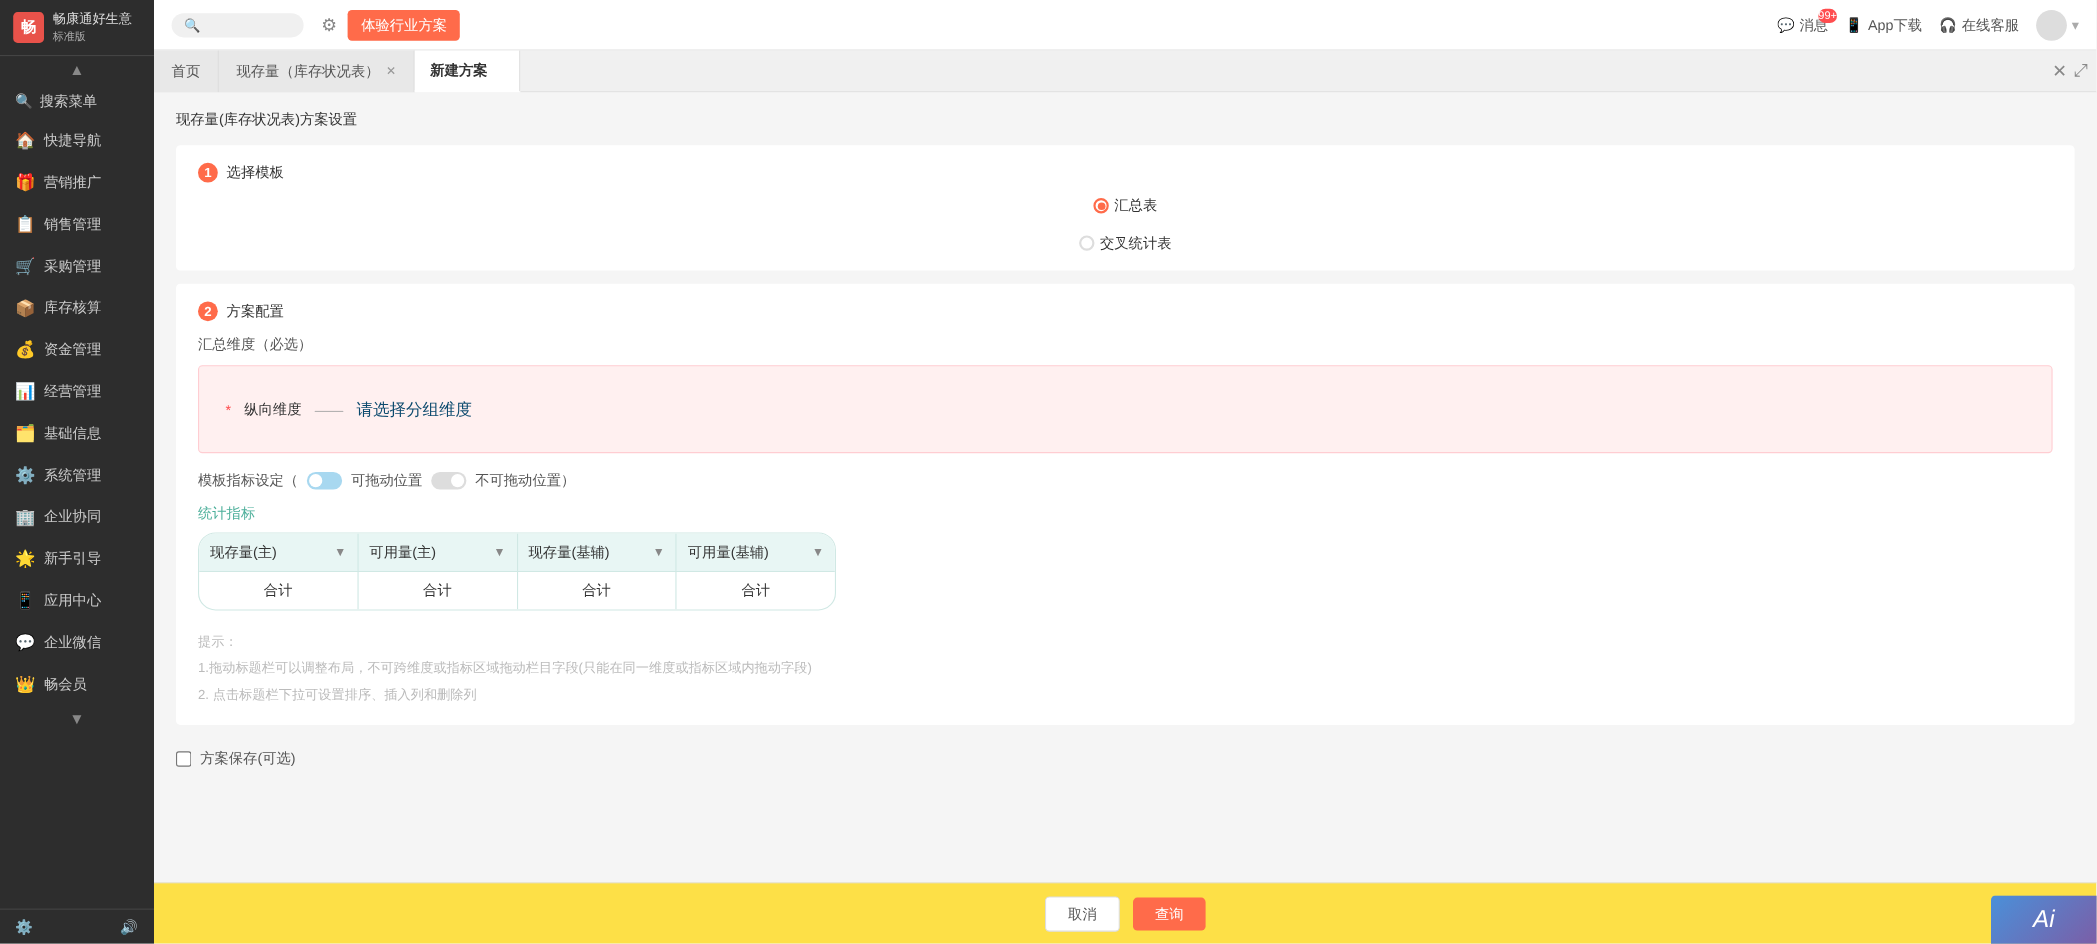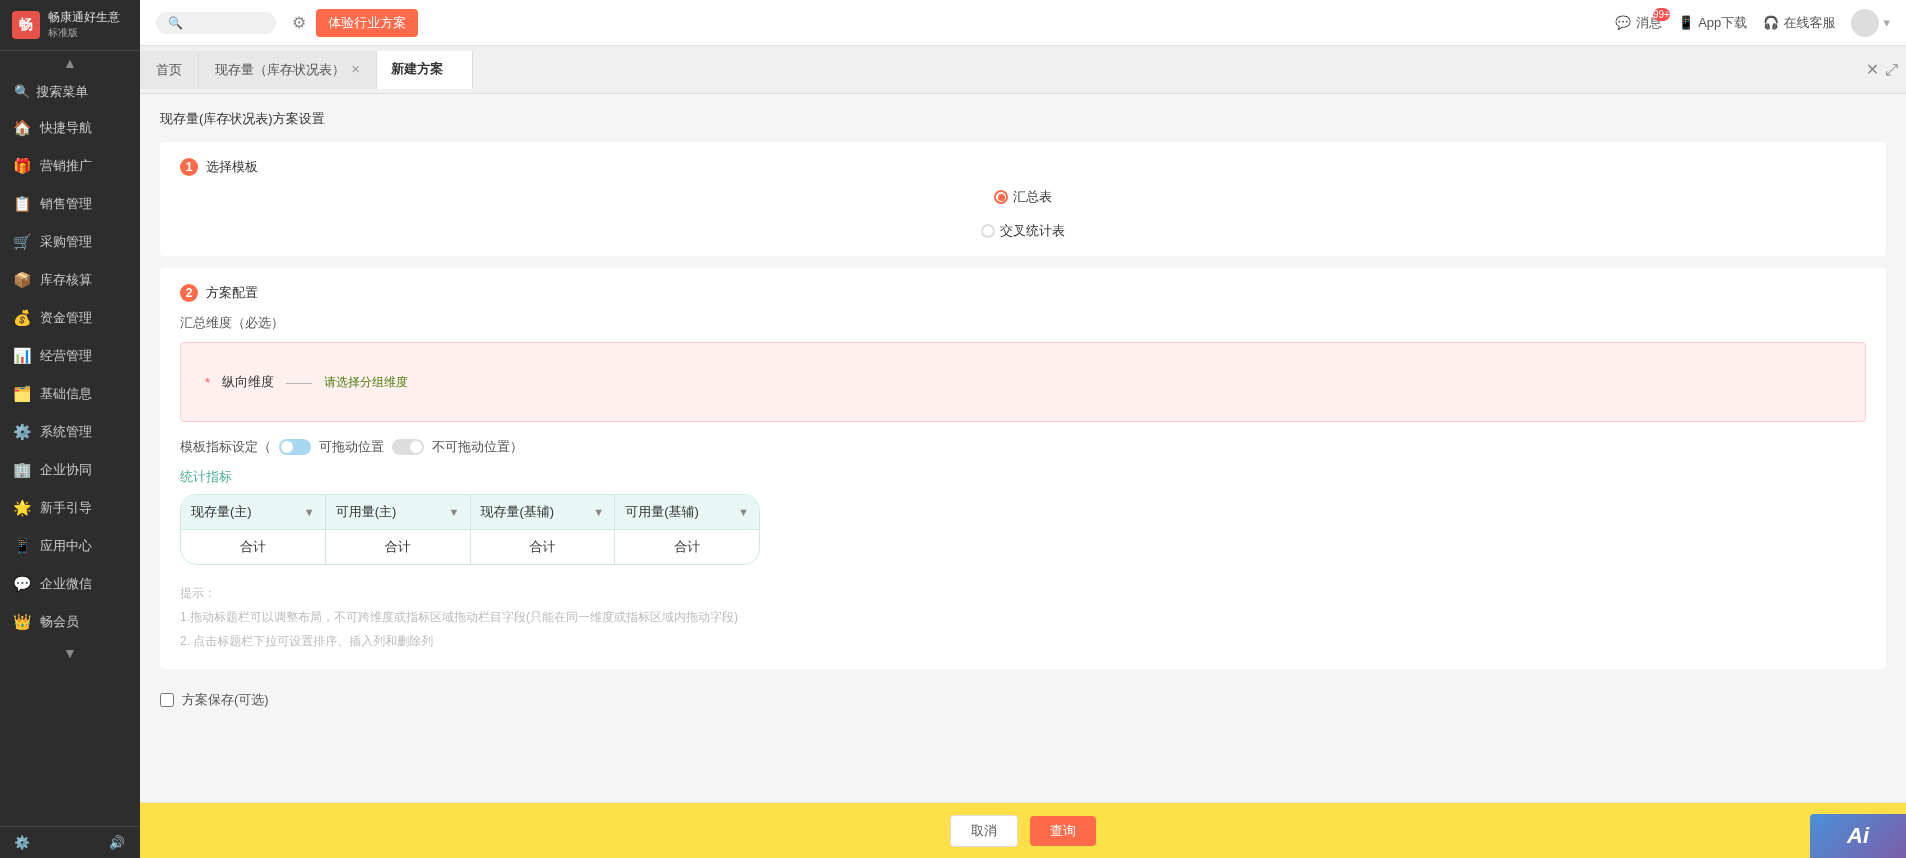--- a/index.html
+++ b/index.html
@@ -90,21 +90,21 @@
     .topbar-app { display: flex; align-items: center; gap: 4px; cursor: pointer; color: #555; font-size: 13px; }
     .topbar-service { display: flex; align-items: center; gap: 4px; cursor: pointer; color: #555; font-size: 13px; }
     .topbar-user { display: flex; align-items: center; gap: 4px; cursor: pointer; }
     .user-avatar { width: 28px; height: 28px; background: #ddd; border-radius: 50%; }
 
     
     .tabbar {
       background: #f0f0f0;
       display: flex; align-items: center;
       border-bottom: 1px solid #ddd;
-      height: 48px; padding: 0 0;
+      height: 38px; padding: 0 0;
     }
     .tab {
       display: flex; align-items: center; gap: 6px;
       padding: 0 16px; height: 38px; cursor: pointer;
       font-size: 13px; color: #555; background: #e8e8e8;
       border-right: 1px solid #ddd; white-space: nowrap;
     }
     .tab.active { background: #fff; color: #333; border-bottom: 2px solid #fff; }
     .tab-close { color: #999; font-size: 11px; cursor: pointer; }
     .tab-new {
@@ -154,21 +154,21 @@
 
     .pink-area {
       background: #fff0f0; border: 1px solid #ffcdd2;
       border-radius: 4px; padding: 20px 24px; margin-bottom: 16px;
       min-height: 80px; display: flex; align-items: center;
     }
     .pink-row { display: flex; align-items: center; gap: 12px; }
     .pink-required { color: #ff4d4f; font-size: 13px; }
     .pink-field { font-size: 13px; color: #333; }
     .pink-dash { color: #aaa; }
-    .pink-select { font-size: 12px; color: #4d7c0f; }
+    .pink-select { font-size: 15px; color: #0c4a6e; }
 
     .indicator-setting {
       display: flex; align-items: center; gap: 8px;
       margin-bottom: 12px; font-size: 13px; color: #555;
     }
     .toggle-blue {
       width: 32px; height: 16px; background: #a8d8f0; border-radius: 8px;
       position: relative; display: inline-block;
     }
     .toggle-blue::after {
@@ -239,21 +239,21 @@
     .btn-query {
       background: #ff6b4a; color: white; border: none;
       border-radius: 4px; padding: 6px 20px; font-size: 13px; cursor: pointer;
     }
 
     
     .ai-badge {
       position: fixed; bottom: 0; right: 0;
       width: 96px; height: 44px;
       background: linear-gradient(135deg, #4a90d9, #7b5ea7);
-      color: white; font-size: 22px; font-weight: bold;
+      color: white; font-size: 22px; font-weight: normal;
       display: flex; align-items: center; justify-content: center;
       border-radius: 4px 0 0 0; cursor: pointer;
       font-style: italic;
     }
 
     
     .sidebar-scroll { display: flex; flex-direction: column; align-items: center; padding: 2px 0; }
     .scroll-up, .scroll-down {
       background: none; border: none; color: #888; cursor: pointer;
       font-size: 14px; padding: 2px;

